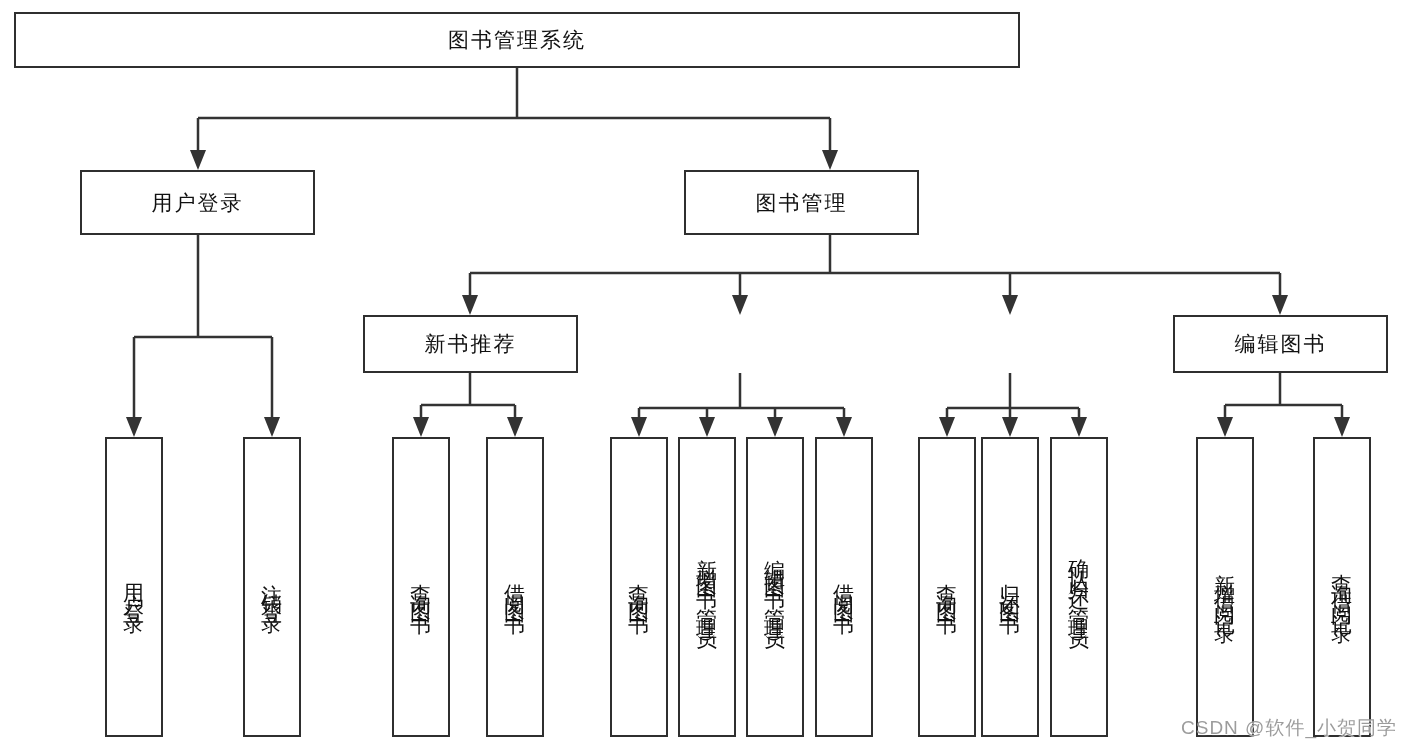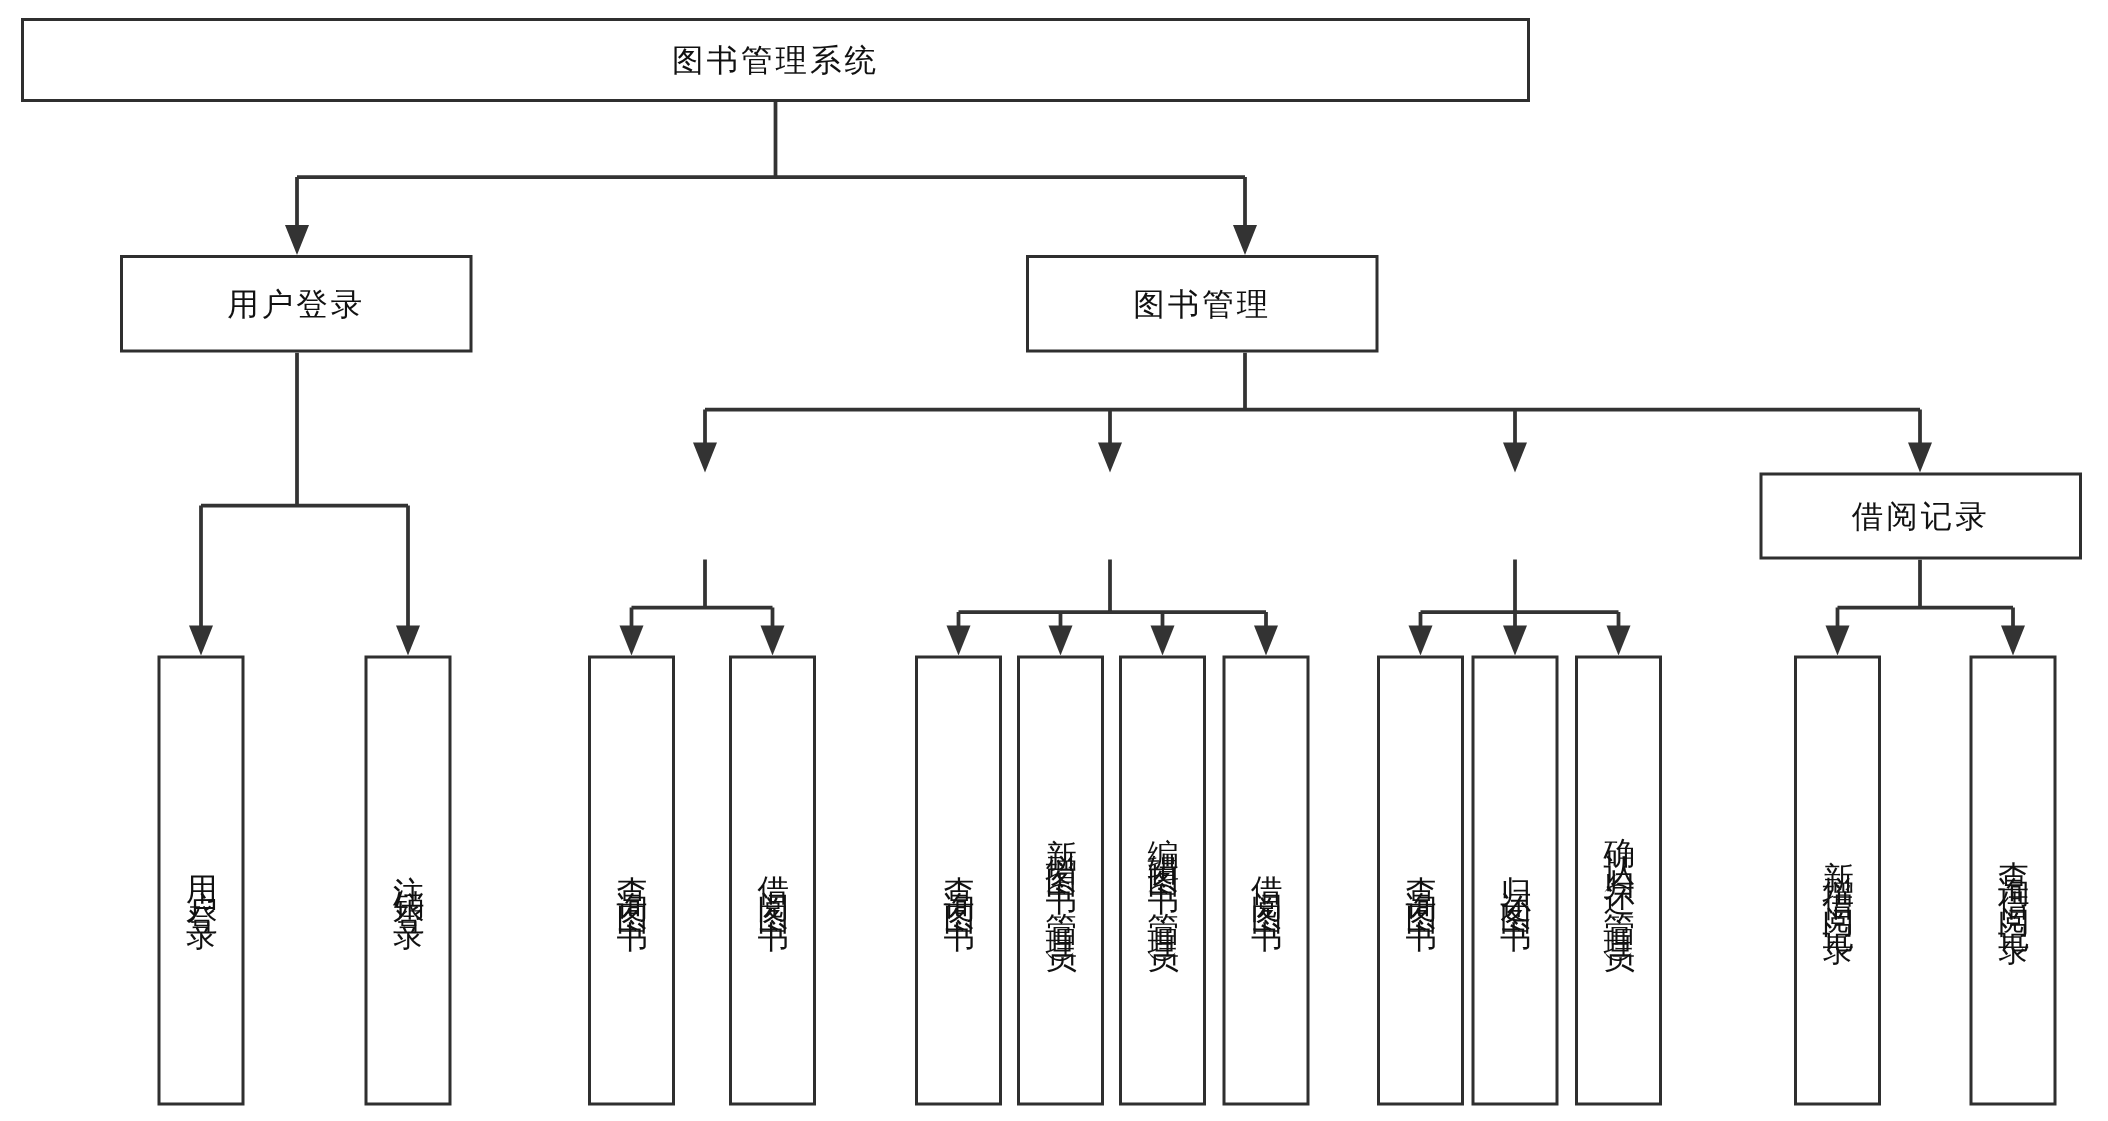--- a/index.html
+++ b/index.html
@@ -95,22 +95,25 @@
     <span>图书管理系统</span>
   </div>
 
   <div class="box hbox" style="left:80px;top:170px;width:235px;height:65px">
     <span>用户登录</span>
   </div>
   <div class="box hbox" style="left:684px;top:170px;width:235px;height:65px">
     <span>图书管理</span>
   </div>
 
+  <div class="box hbox" style="left:363px;top:315px;width:215px;height:58px">
+    <span>新书推荐</span>
+  </div>
   <div class="box hbox" style="left:1173px;top:315px;width:215px;height:58px">
-    <span>借阅记录</span>
+    <span>编辑图书</span>
   </div>
 
   <div class="box vbox" style="left:105px">
     <span class="vlabel">用户登录</span>
   </div>
   <div class="box vbox" style="left:243px">
     <span class="vlabel">注销登录</span>
   </div>
 
   <div class="box vbox" style="left:392px">
@@ -143,14 +146,15 @@
     <span class="vlabel">确认归还（管理员）</span>
   </div>
 
   <div class="box vbox" style="left:1196px">
     <span class="vlabel">新增借阅记录</span>
   </div>
   <div class="box vbox" style="left:1313px">
     <span class="vlabel">查询借阅记录</span>
   </div>
 
+  <div class="watermark">CSDN @软件_小贺同学</div>
 
 </div>
 
 </body></html>

